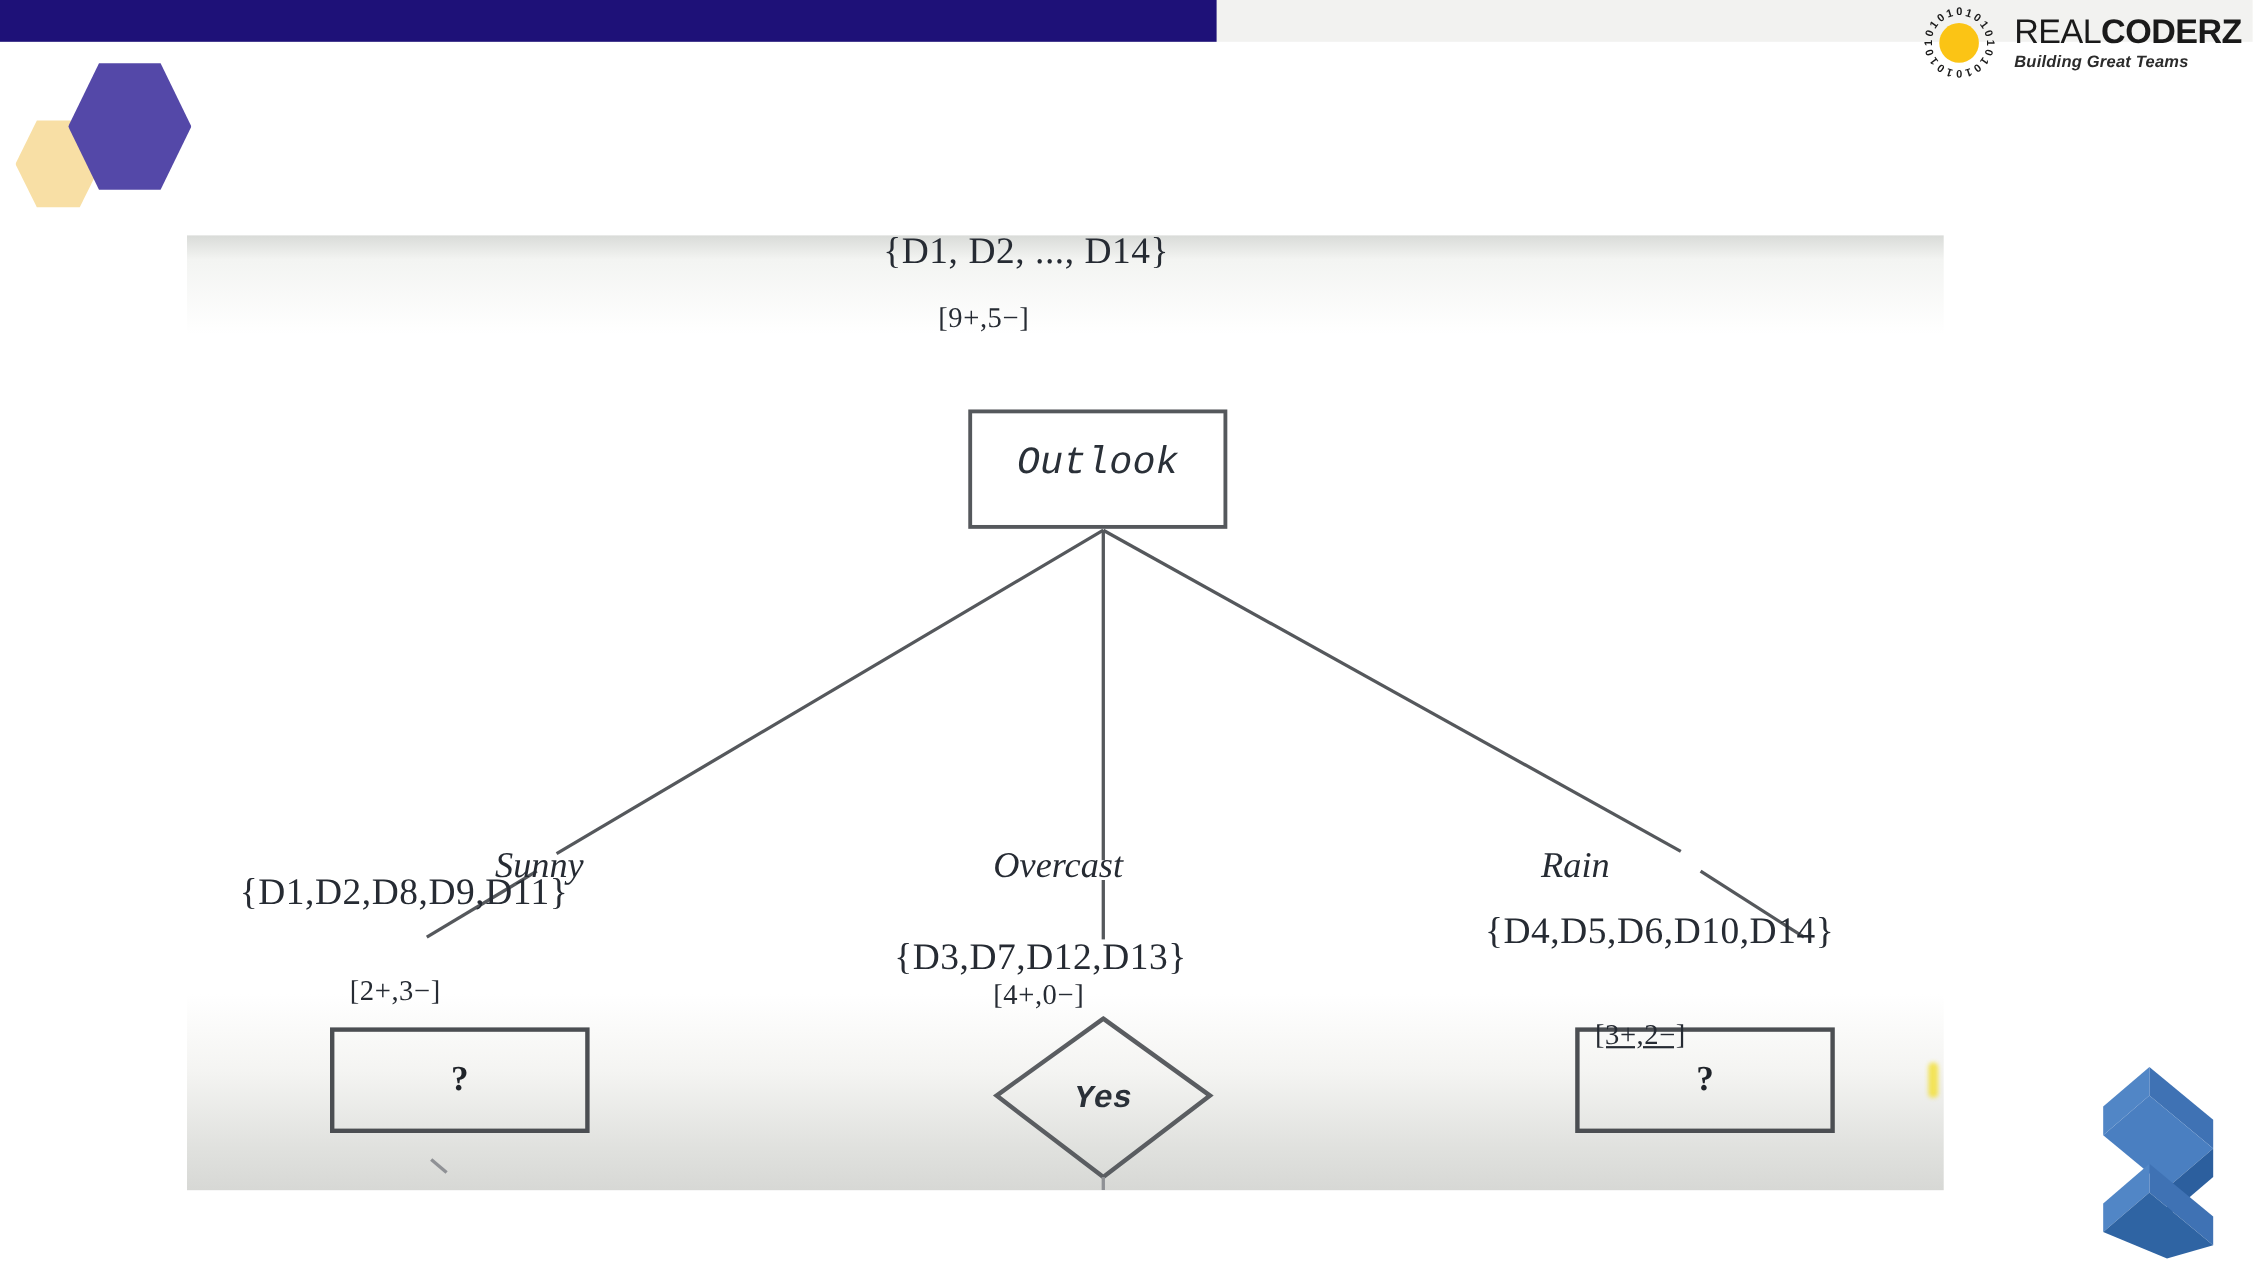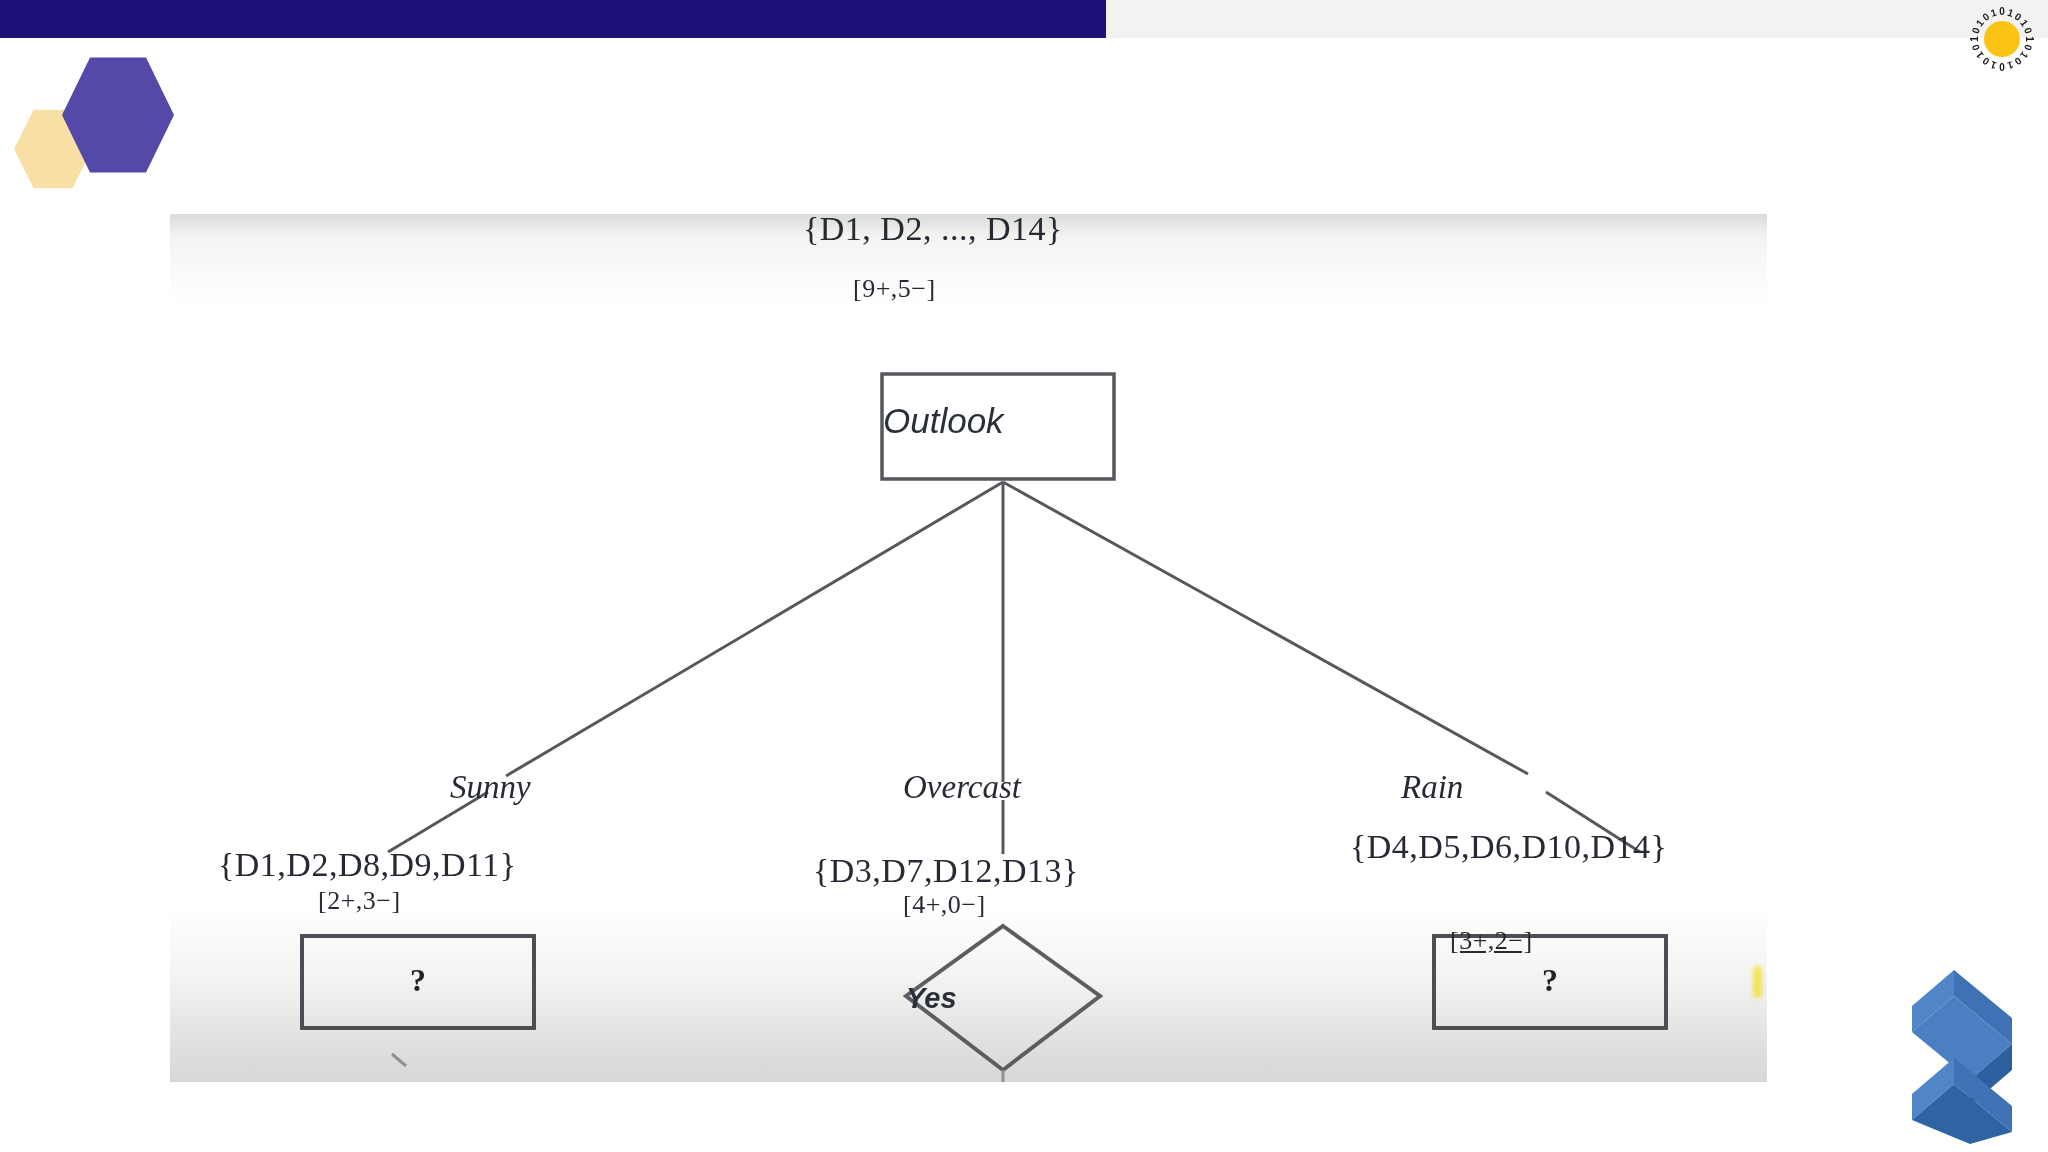--- a/index.html
+++ b/index.html
@@ -69,22 +69,22 @@
   .lbl {
     position:absolute; color:#262b33;
     font-family:"Liberation Serif", serif;
     white-space:nowrap; text-align:left;
   }
   .lbl-set { font-size:34px; letter-spacing:0.5px; }
   .lbl-counts { font-size:26px; letter-spacing:0.5px; }
   .lbl-branch { font-size:33px; font-style:italic; }
   .node-text {
     position:absolute; color:#2a3038;
-    font-family:Liberation Sans, sans-serif;
-    font-style:italic; white-space:nowrap; 
+    font-family:Liberation Mono, monospace;
+    font-style:italic; white-space:nowrap; text-align:center;
   }
   .node-outlook { font-size:35px; }
   .node-yes { font-size:29px; font-weight:600; }
   .node-q {
     position:absolute; color:#1f2329;
     font-family:"Liberation Serif", serif;
     font-size:32px; font-weight:700; white-space:nowrap; text-align:center;
   }
   .yellow-fleck {
     position:absolute; left:1583px; top:752px; width:9px; height:32px;
@@ -127,20 +127,26 @@
           <span class="bit" style="transform: translate(-50%, -50%) translate(-21.8435px, 15.8702px) rotate(234deg);">1</span>
           <span class="bit" style="transform: translate(-50%, -50%) translate(-25.6785px, 8.34346px) rotate(252deg);">0</span>
           <span class="bit" style="transform: translate(-50%, -50%) translate(-27px, 3.30655e-15px) rotate(270deg);">1</span>
           <span class="bit" style="transform: translate(-50%, -50%) translate(-25.6785px, -8.34346px) rotate(288deg);">0</span>
           <span class="bit" style="transform: translate(-50%, -50%) translate(-21.8435px, -15.8702px) rotate(306deg);">1</span>
           <span class="bit" style="transform: translate(-50%, -50%) translate(-15.8702px, -21.8435px) rotate(324deg);">0</span>
           <span class="bit" style="transform: translate(-50%, -50%) translate(-8.34346px, -25.6785px) rotate(342deg);">1</span>
         </div>
       <div class="sun"></div>
     </div>
+    <div class="brand-text">
+      <div class="brand-name">
+        <span class="light">REAL</span><span class="bold">CODERZ</span>
+      </div>
+      <div class="brand-tag">Building Great Teams</div>
+    </div>
   </div>
 
   <div class="figure">
 
     <svg class="fig-svg" viewBox="0 0 1597 868">
 
       <rect x="712" y="160" width="232" height="105" fill="none" stroke="#55585c" stroke-width="3.5"></rect>
 
       <line x1="833" y1="268" x2="336" y2="562" stroke="#55585c" stroke-width="3"></line>
       <line x1="833" y1="268" x2="833" y2="568" stroke="#55585c" stroke-width="3"></line>
@@ -163,21 +169,21 @@
 
     <div class="lbl lbl-set" style="left:633px; top:-4px; width:400px;">{D1, D2, ..., D14}</div>
     <div class="lbl lbl-counts" style="left:683px; top:60px; width:300px;">[9+,5−]</div>
     <div class="node-text node-outlook" style="left:713px; top:187px; width:230px;">Outlook</div>
 
     <div class="lbl lbl-branch" style="left:280px; top:555px; width:180px;">Sunny</div>
     <div class="lbl lbl-branch" style="left:733px; top:555px; width:200px;">Overcast</div>
     <div class="lbl lbl-branch" style="left:1231px; top:555px; width:180px;">Rain</div>
 
     <div class="lbl lbl-set" style="left:48px; top:400px; width:400px; top:400px;"></div>
-    <div class="lbl lbl-set" style="left:48px; top:632px; width:400px;">{D1,D2,D8,D9,D11}</div>
+    <div class="lbl lbl-set" style="left:48px; top:579px; width:400px;">{D1,D2,D8,D9,D11}</div>
     <div class="lbl lbl-counts" style="left:148px; top:672px; width:200px;">[2+,3−]</div>
     <div class="node-q" style="left:132px; top:748px; width:232px;">?</div>
 
     <div class="lbl lbl-set" style="left:643px; top:638px; width:380px;">{D3,D7,D12,D13}</div>
     <div class="lbl lbl-counts" style="left:733px; top:676px; width:200px;">[4+,0−]</div>
     <div class="node-text node-yes" style="left:736px; top:768px; width:194px;">Yes</div>
 
     <div class="lbl lbl-set" style="left:1180px; top:614px; width:400px;">{D4,D5,D6,D10,D14}</div>
     <div class="lbl lbl-counts" style="left:1280px; top:712px; width:200px;text-decoration:underline;">[3+,2−]</div>
     <div class="node-q" style="left:1264px; top:748px; width:232px;">?</div>

